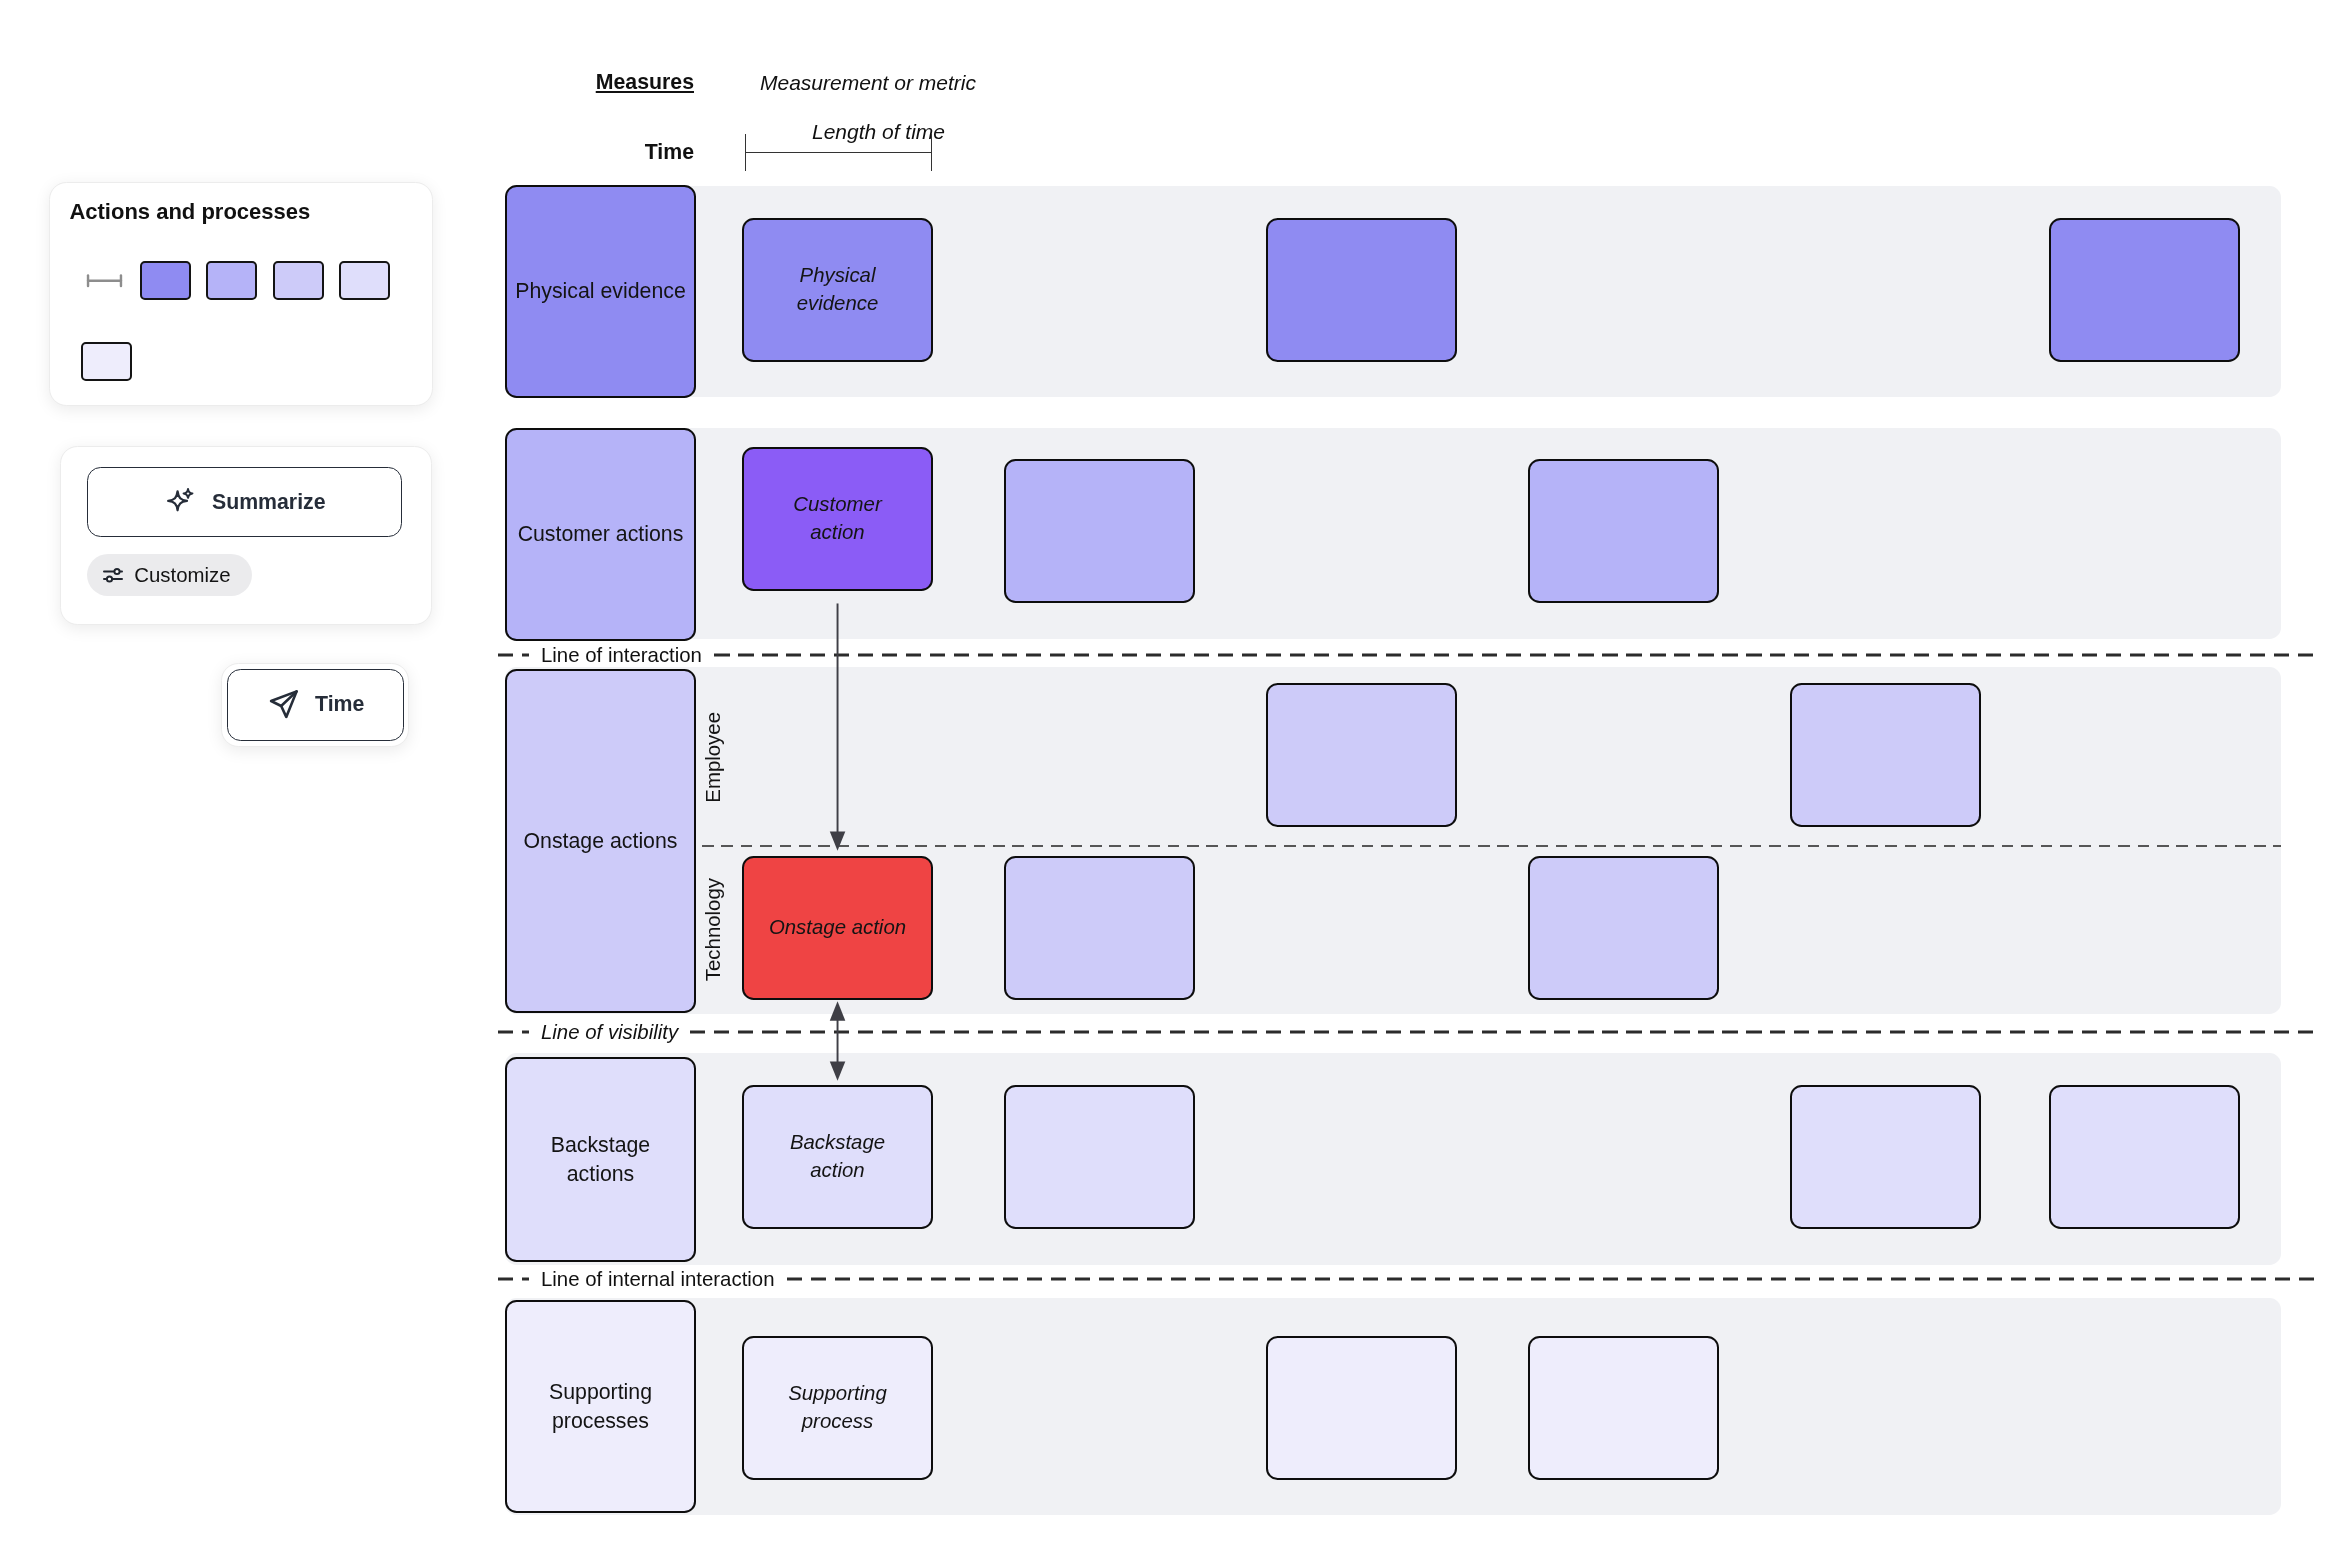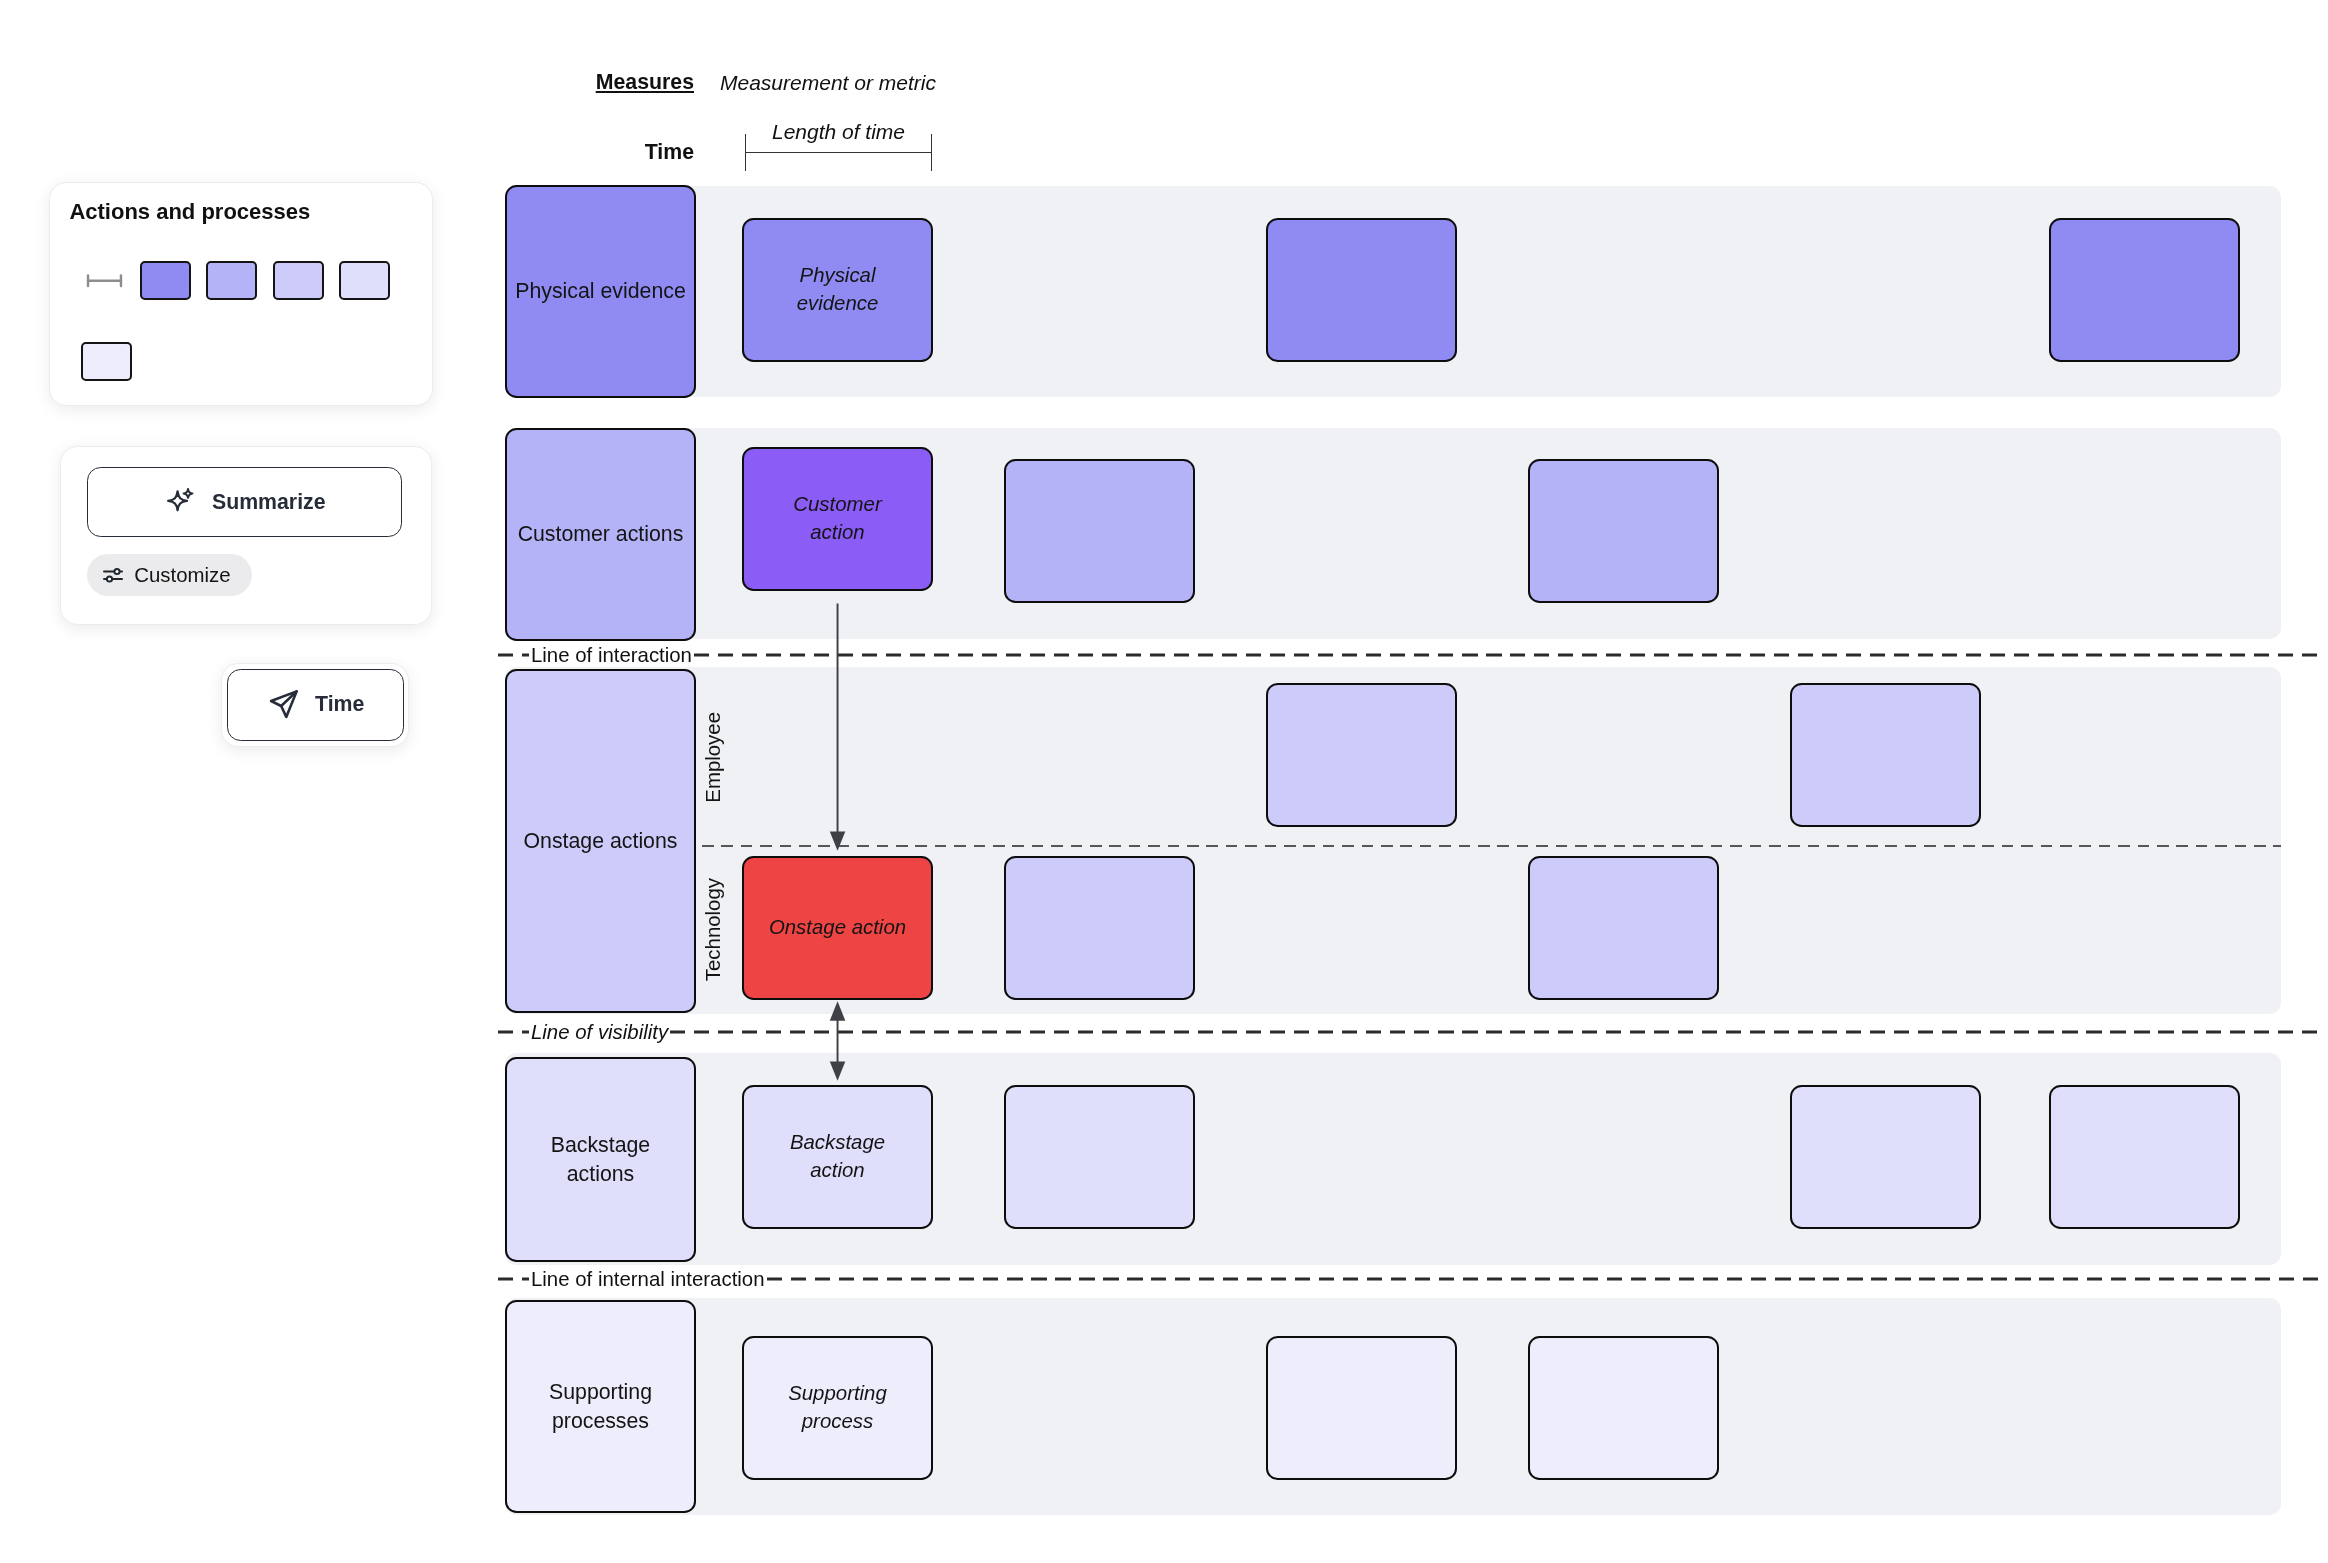--- a/index.html
+++ b/index.html
@@ -23,39 +23,39 @@
        font-size:21.3px;font-weight:bold;color:#262d39;cursor:pointer;}
   .btn.summarize{position:absolute;left:26px;top:20.4px;width:315px;height:70px;}
   .pill{position:absolute;left:26px;top:107px;height:42px;padding:0 21.3px 0 13.6px;display:flex;
         align-items:center;gap:9.7px;background:#ebebed;border:none;border-radius:21.3px;
         font-family:inherit;font-size:20.4px;color:#141414;cursor:pointer;}
   .share-wrap{left:221px;top:663px;width:186px;height:82px;}
   .btn.share{position:absolute;left:4.9px;top:4.9px;width:177px;height:72px;gap:13.6px;}
 
   
   .hlabel{position:absolute;font-weight:bold;font-size:21.3px;color:#111;width:141px;text-align:right;}
-  .hvalue{position:absolute;font-style:italic;font-size:21px;color:#111;}
+  .hvalue{position:absolute;font-style:italic;font-size:21px;color:#111;margin-left:40px;}
   #measures-label{left:553px;top:70px;text-decoration:underline;}
   #measures-value{left:720px;top:71px;}
   #time-label{left:553px;top:140px;}
   #time-value{left:745px;top:120px;width:187px;text-align:center;}
   #time-bracket{position:absolute;left:745px;top:134px;width:187px;height:37px;
                 border-left:1.9px solid #333;border-right:1.9px solid #333;box-sizing:border-box;}
   #time-bracket .mid{position:absolute;left:0;right:0;top:17.5px;height:0;border-top:1.9px solid #333;}
 
   
   .strip{position:absolute;left:505px;width:1776px;background:#f0f1f4;border-radius:11.6px;}
   .rowlabel{position:absolute;left:505px;width:191px;box-sizing:border-box;border:2.9px solid #0d0d0d;
             border-radius:11.6px;display:flex;align-items:center;justify-content:center;text-align:center;
             font-size:21.3px;line-height:1.32;white-space:pre-line;z-index:3;}
   .abox{position:absolute;width:191px;height:144px;box-sizing:border-box;border:2.4px solid #0d0d0d;
         border-radius:11.6px;display:flex;align-items:center;justify-content:center;text-align:center;
         font-size:20.4px;font-style:italic;line-height:1.35;white-space:pre-line;z-index:3;}
   .sep{position:absolute;left:498px;width:1821px;height:25px;display:flex;align-items:center;
-       gap:2px;transform:translateY(-50%);z-index:2;}
+       gap:12px;transform:translateY(-50%);z-index:2;}
   .sep .dash{height:2.9px;background:repeating-linear-gradient(90deg,#2b2b2b 0 15.5px,transparent 15.5px 24px);}
   .sep .lead{width:31px;flex:none;}
   .sep .tail{flex:1;}
   .sep .slabel{font-size:20.4px;color:#111;white-space:nowrap;flex:none;}
   .subdivider{position:absolute;left:702px;width:1579px;height:1.9px;z-index:2;
               background:repeating-linear-gradient(90deg,#565656 0 11.6px,transparent 11.6px 19.4px);}
   .lane-label-wrap{position:absolute;left:697px;width:33px;display:flex;align-items:center;
                    justify-content:center;z-index:2;}
   .lane-label{writing-mode:vertical-rl;transform:rotate(180deg);font-size:20.4px;color:#141414;}
   #arrow-layer{position:absolute;left:0;top:0;z-index:4;pointer-events:none;}

